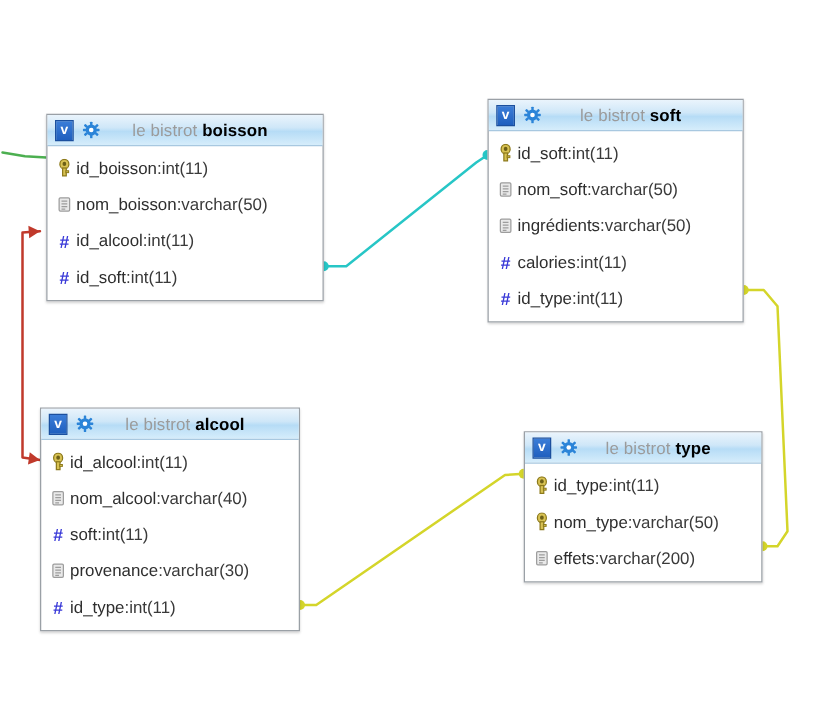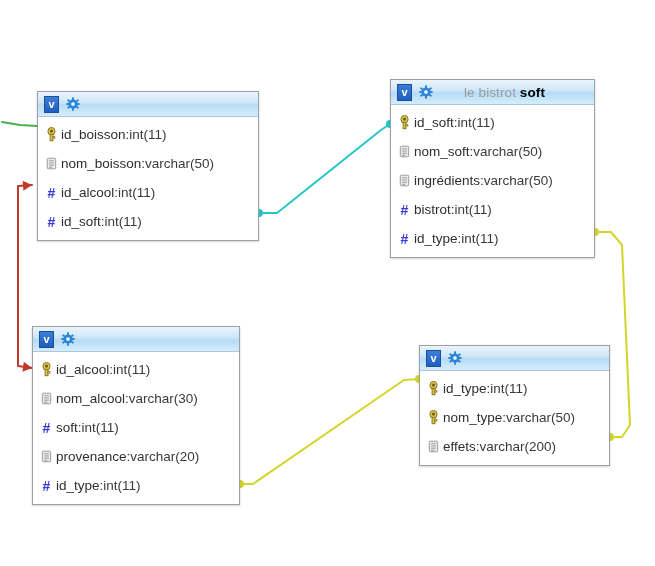--- a/index.html
+++ b/index.html
@@ -172,20 +172,21 @@
               <rect x="6.9" y="12.2" width="2.2" height="3.4" rx="0.6"></rect>
               <rect x="0.4" y="6.9" width="3.4" height="2.2" rx="0.6"></rect>
               <rect x="12.2" y="6.9" width="3.4" height="2.2" rx="0.6"></rect>
               <rect x="1.9" y="2.6" width="2.2" height="3.3" rx="0.6" transform="rotate(-45 3 4.2)"></rect>
               <rect x="11.9" y="10.1" width="2.2" height="3.3" rx="0.6" transform="rotate(-45 13 11.8)"></rect>
               <rect x="11.9" y="2.6" width="2.2" height="3.3" rx="0.6" transform="rotate(45 13 4.2)"></rect>
               <rect x="1.9" y="10.1" width="2.2" height="3.3" rx="0.6" transform="rotate(45 3 11.8)"></rect>
             </g>
             <circle cx="8" cy="8" r="2.1" fill="#ffffff"></circle>
           </svg>
+          <span class="tbl-title"><span>le bistrot</span> <span class="tname">boisson</span></span>
         </div>
         <div class="tbl-body">
           <div class="field">
             <svg class="f-icon" viewBox="0 0 13 15">
               <ellipse cx="6.5" cy="4.3" rx="3.6" ry="3.9" fill="#d8c253" stroke="#8d7a1c" stroke-width="1"></ellipse>
               <ellipse cx="6.5" cy="4.1" rx="1.5" ry="1.7" fill="#6d6017"></ellipse>
               <rect x="5.1" y="7.4" width="2.9" height="6.3" fill="#d8c253" stroke="#8d7a1c" stroke-width="1"></rect>
               <rect x="7.7" y="9.6" width="2.2" height="1.5" fill="#d8c253" stroke="#8d7a1c" stroke-width=".8"></rect>
             </svg>
             <span class="fname">id_boisson</span>
@@ -268,21 +269,21 @@
               <line x1="4.2" y1="7.0" x2="8.8" y2="7.0" stroke="#9d9d9d" stroke-width="1"></line>
               <line x1="4.2" y1="9.2" x2="8.8" y2="9.2" stroke="#9d9d9d" stroke-width="1"></line>
               <line x1="4.2" y1="11.3" x2="7.2" y2="11.3" stroke="#9d9d9d" stroke-width="1"></line>
             </svg>
             <span class="fname">ingrédients</span>
             <span> : </span>
             <span>varchar(50)</span>
           </div>
           <div class="field">
             <span class="hash">#</span>
-            <span class="fname">bistrot</span>
+            <span class="fname">calories</span>
             <span> : </span>
             <span>int(11)</span>
           </div>
           <div class="field">
             <span class="hash">#</span>
             <span class="fname">id_type</span>
             <span> : </span>
             <span>int(11)</span>
           </div>
         </div>
@@ -297,20 +298,21 @@
               <rect x="6.9" y="12.2" width="2.2" height="3.4" rx="0.6"></rect>
               <rect x="0.4" y="6.9" width="3.4" height="2.2" rx="0.6"></rect>
               <rect x="12.2" y="6.9" width="3.4" height="2.2" rx="0.6"></rect>
               <rect x="1.9" y="2.6" width="2.2" height="3.3" rx="0.6" transform="rotate(-45 3 4.2)"></rect>
               <rect x="11.9" y="10.1" width="2.2" height="3.3" rx="0.6" transform="rotate(-45 13 11.8)"></rect>
               <rect x="11.9" y="2.6" width="2.2" height="3.3" rx="0.6" transform="rotate(45 13 4.2)"></rect>
               <rect x="1.9" y="10.1" width="2.2" height="3.3" rx="0.6" transform="rotate(45 3 11.8)"></rect>
             </g>
             <circle cx="8" cy="8" r="2.1" fill="#ffffff"></circle>
           </svg>
+          <span class="tbl-title"><span>le bistrot</span> <span class="tname">alcool</span></span>
         </div>
         <div class="tbl-body">
           <div class="field">
             <svg class="f-icon" viewBox="0 0 13 15">
               <ellipse cx="6.5" cy="4.3" rx="3.6" ry="3.9" fill="#d8c253" stroke="#8d7a1c" stroke-width="1"></ellipse>
               <ellipse cx="6.5" cy="4.1" rx="1.5" ry="1.7" fill="#6d6017"></ellipse>
               <rect x="5.1" y="7.4" width="2.9" height="6.3" fill="#d8c253" stroke="#8d7a1c" stroke-width="1"></rect>
               <rect x="7.7" y="9.6" width="2.2" height="1.5" fill="#d8c253" stroke="#8d7a1c" stroke-width=".8"></rect>
             </svg>
             <span class="fname">id_alcool</span>
@@ -320,39 +322,39 @@
           <div class="field">
             <svg class="f-icon" viewBox="0 0 13 15">
               <rect x="2.3" y="2.2" width="8.4" height="10.6" rx="1" fill="#e9e9e9" stroke="#9d9d9d" stroke-width="1"></rect>
               <line x1="4.2" y1="4.8" x2="8.8" y2="4.8" stroke="#9d9d9d" stroke-width="1"></line>
               <line x1="4.2" y1="7.0" x2="8.8" y2="7.0" stroke="#9d9d9d" stroke-width="1"></line>
               <line x1="4.2" y1="9.2" x2="8.8" y2="9.2" stroke="#9d9d9d" stroke-width="1"></line>
               <line x1="4.2" y1="11.3" x2="7.2" y2="11.3" stroke="#9d9d9d" stroke-width="1"></line>
             </svg>
             <span class="fname">nom_alcool</span>
             <span> : </span>
+            <span>varchar(40)</span>
+          </div>
+          <div class="field">
+            <span class="hash">#</span>
+            <span class="fname">soft</span>
+            <span> : </span>
+            <span>int(11)</span>
+          </div>
+          <div class="field">
+            <svg class="f-icon" viewBox="0 0 13 15">
+              <rect x="2.3" y="2.2" width="8.4" height="10.6" rx="1" fill="#e9e9e9" stroke="#9d9d9d" stroke-width="1"></rect>
+              <line x1="4.2" y1="4.8" x2="8.8" y2="4.8" stroke="#9d9d9d" stroke-width="1"></line>
+              <line x1="4.2" y1="7.0" x2="8.8" y2="7.0" stroke="#9d9d9d" stroke-width="1"></line>
+              <line x1="4.2" y1="9.2" x2="8.8" y2="9.2" stroke="#9d9d9d" stroke-width="1"></line>
+              <line x1="4.2" y1="11.3" x2="7.2" y2="11.3" stroke="#9d9d9d" stroke-width="1"></line>
+            </svg>
+            <span class="fname">provenance</span>
+            <span> : </span>
             <span>varchar(30)</span>
-          </div>
-          <div class="field">
-            <span class="hash">#</span>
-            <span class="fname">soft</span>
-            <span> : </span>
-            <span>int(11)</span>
-          </div>
-          <div class="field">
-            <svg class="f-icon" viewBox="0 0 13 15">
-              <rect x="2.3" y="2.2" width="8.4" height="10.6" rx="1" fill="#e9e9e9" stroke="#9d9d9d" stroke-width="1"></rect>
-              <line x1="4.2" y1="4.8" x2="8.8" y2="4.8" stroke="#9d9d9d" stroke-width="1"></line>
-              <line x1="4.2" y1="7.0" x2="8.8" y2="7.0" stroke="#9d9d9d" stroke-width="1"></line>
-              <line x1="4.2" y1="9.2" x2="8.8" y2="9.2" stroke="#9d9d9d" stroke-width="1"></line>
-              <line x1="4.2" y1="11.3" x2="7.2" y2="11.3" stroke="#9d9d9d" stroke-width="1"></line>
-            </svg>
-            <span class="fname">provenance</span>
-            <span> : </span>
-            <span>varchar(20)</span>
           </div>
           <div class="field">
             <span class="hash">#</span>
             <span class="fname">id_type</span>
             <span> : </span>
             <span>int(11)</span>
           </div>
         </div>
       </div>
       <div class="tbl" style="left: 419px; top: 345px; width: 191px;">
@@ -365,20 +367,21 @@
               <rect x="6.9" y="12.2" width="2.2" height="3.4" rx="0.6"></rect>
               <rect x="0.4" y="6.9" width="3.4" height="2.2" rx="0.6"></rect>
               <rect x="12.2" y="6.9" width="3.4" height="2.2" rx="0.6"></rect>
               <rect x="1.9" y="2.6" width="2.2" height="3.3" rx="0.6" transform="rotate(-45 3 4.2)"></rect>
               <rect x="11.9" y="10.1" width="2.2" height="3.3" rx="0.6" transform="rotate(-45 13 11.8)"></rect>
               <rect x="11.9" y="2.6" width="2.2" height="3.3" rx="0.6" transform="rotate(45 13 4.2)"></rect>
               <rect x="1.9" y="10.1" width="2.2" height="3.3" rx="0.6" transform="rotate(45 3 11.8)"></rect>
             </g>
             <circle cx="8" cy="8" r="2.1" fill="#ffffff"></circle>
           </svg>
+          <span class="tbl-title"><span>le bistrot</span> <span class="tname">type</span></span>
         </div>
         <div class="tbl-body">
           <div class="field">
             <svg class="f-icon" viewBox="0 0 13 15">
               <ellipse cx="6.5" cy="4.3" rx="3.6" ry="3.9" fill="#d8c253" stroke="#8d7a1c" stroke-width="1"></ellipse>
               <ellipse cx="6.5" cy="4.1" rx="1.5" ry="1.7" fill="#6d6017"></ellipse>
               <rect x="5.1" y="7.4" width="2.9" height="6.3" fill="#d8c253" stroke="#8d7a1c" stroke-width="1"></rect>
               <rect x="7.7" y="9.6" width="2.2" height="1.5" fill="#d8c253" stroke="#8d7a1c" stroke-width=".8"></rect>
             </svg>
             <span class="fname">id_type</span>

